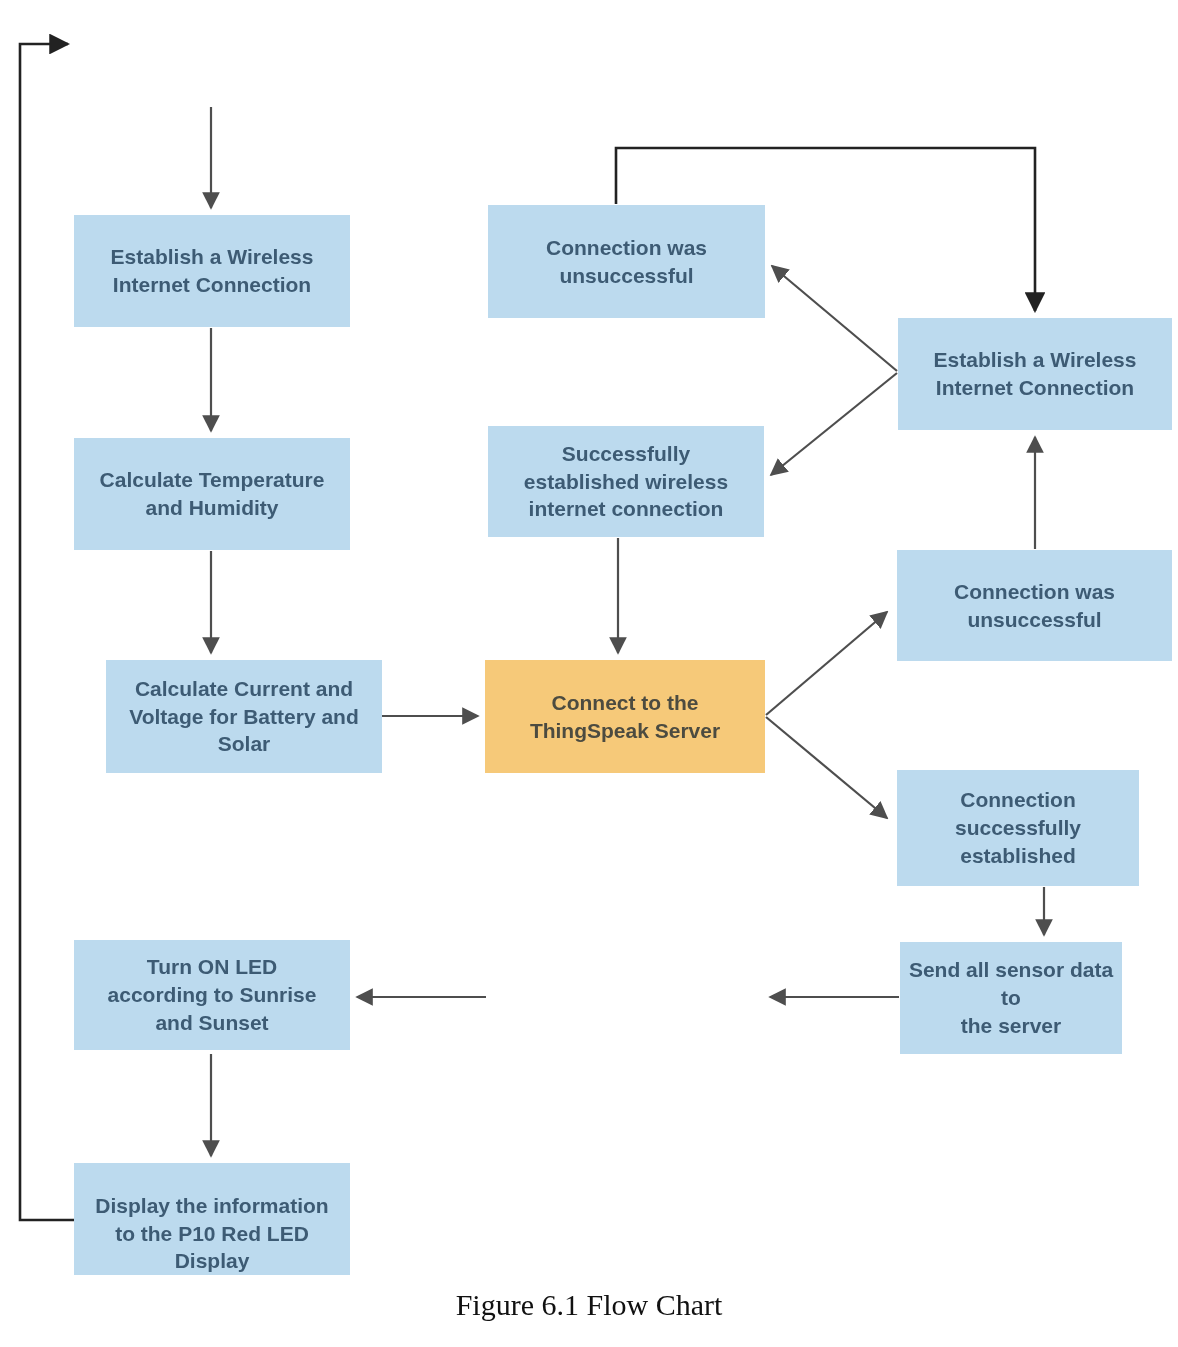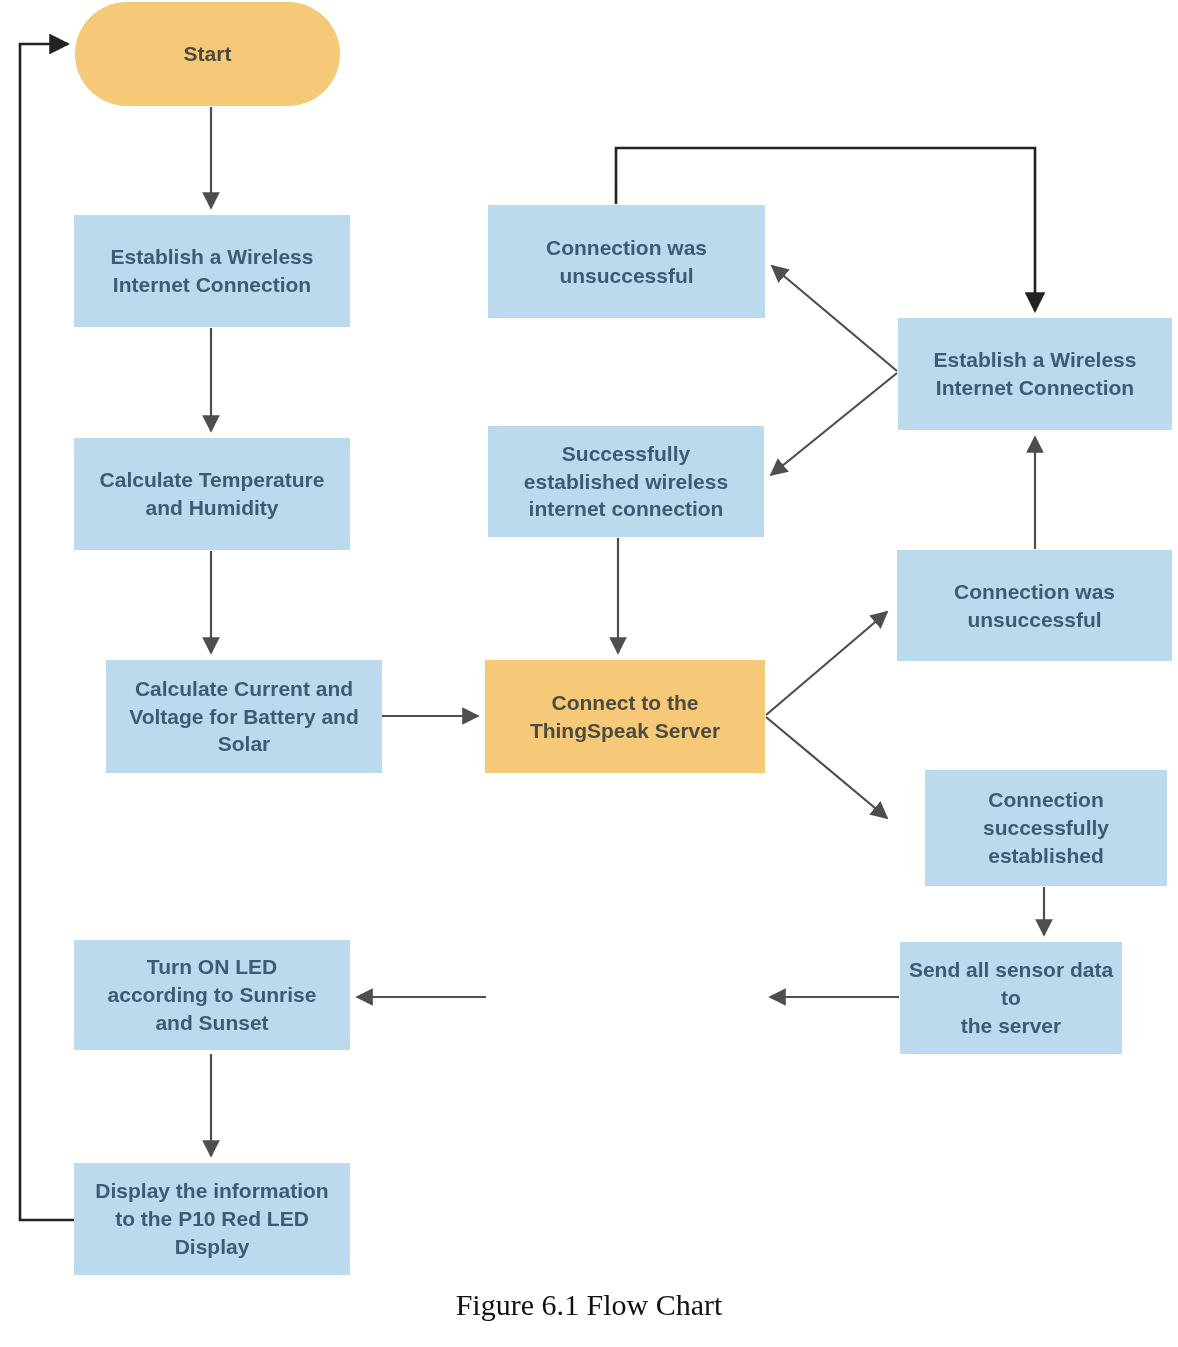--- a/index.html
+++ b/index.html
@@ -102,23 +102,20 @@
     <path class="edge" d="M897,371 L772,266" marker-end="url(#ah)"></path>
     <path class="edge" d="M897,373 L771,475" marker-end="url(#ah)"></path>
     <path class="edge dark" d="M616,204 L616,148 L1035,148 L1035,311" marker-end="url(#ahd)"></path>
     <path class="edge" d="M1044,887 L1044,935" marker-end="url(#ah)"></path>
     <path class="edge" d="M899,997 L770,997" marker-end="url(#ah)"></path>
     <path class="edge" d="M486,997 L357,997" marker-end="url(#ah)"></path>
     <path class="edge" d="M211,1054 L211,1156" marker-end="url(#ah)"></path>
     <path class="edge dark" d="M76,1220 L20,1220 L20,44 L68,44" marker-end="url(#ahd)"></path>
   </svg>
 
-  <div class="node terminal oval" style="left:75px; top:2px; width:265px; height:104px;">
-    <span class="label">Start</span>
-  </div>
 
   <div class="node process" style="left:74px; top:215px; width:276px; height:112px;">
     <span class="label">Establish a Wireless
 Internet Connection</span>
   </div>
 
   <div class="node process" style="left:74px; top:438px; width:276px; height:112px;">
     <span class="label">Calculate Temperature
 and Humidity</span>
   </div>
@@ -148,39 +145,39 @@
   <div class="node process" style="left:898px; top:318px; width:274px; height:112px;">
     <span class="label">Establish a Wireless
 Internet Connection</span>
   </div>
 
   <div class="node process" style="left:897px; top:550px; width:275px; height:111px;">
     <span class="label">Connection was
 unsuccessful</span>
   </div>
 
-  <div class="node process" style="left:897px; top:770px; width:242px; height:116px;margin-left:28px;">
+  <div class="node process" style="left:897px; top:770px; width:242px; height:116px;">
     <span class="label">Connection
 successfully
 established</span>
   </div>
 
   <div class="node process" style="left:900px; top:942px; width:222px; height:112px;">
     <span class="label">Send all sensor data to
 the server</span>
   </div>
 
 
   <div class="node process" style="left:74px; top:940px; width:276px; height:110px;">
     <span class="label">Turn ON LED
 according to Sunrise
 and Sunset</span>
   </div>
 
-  <div class="node process" style="left:74px; top:1163px; width:276px; height:112px;">
+  <div class="node process" style="left:74px; top:1163px; width:276px; height:112px;align-items:flex-end;">
     <span class="label">Display the information
 to the P10 Red LED
 Display</span>
   </div>
 
   <div class="caption">Figure 6.1 Flow Chart</div>
 
 </div>
 
 </body></html>

